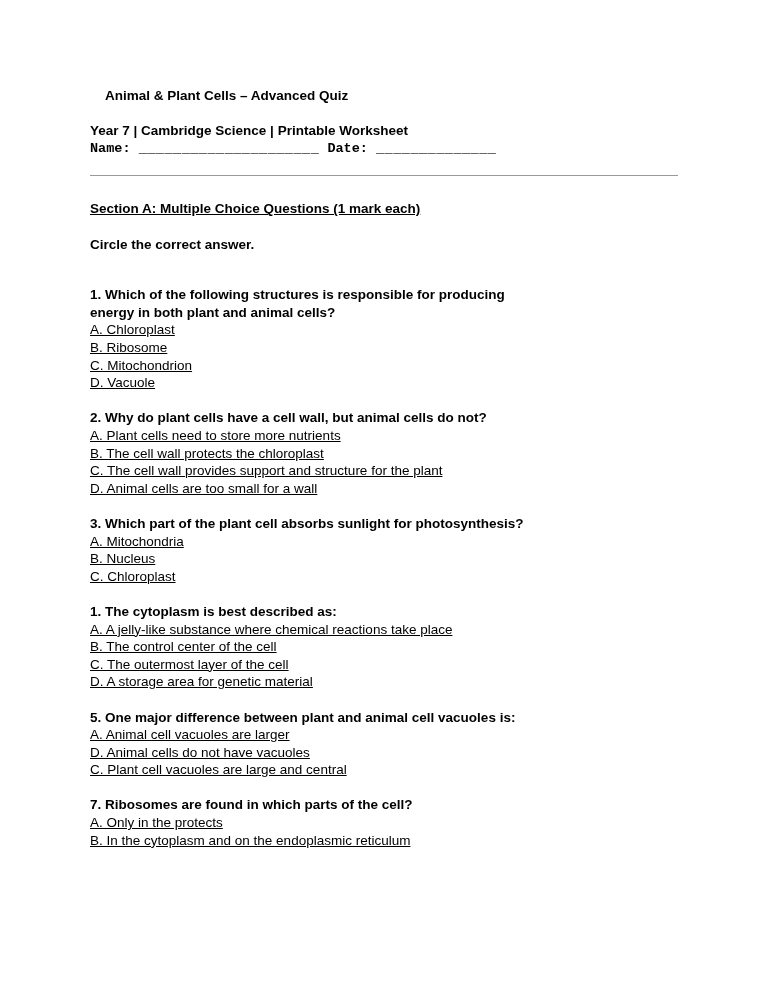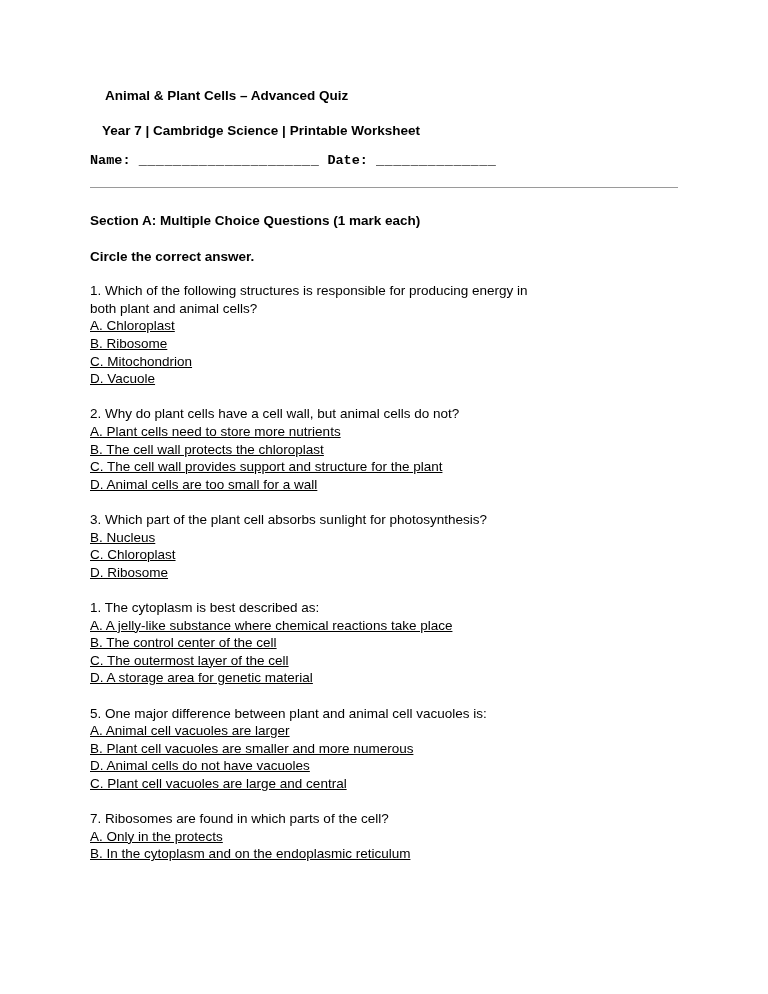--- a/index.html
+++ b/index.html
@@ -21,50 +21,51 @@
     padding: 87px 72px 0 90px;
     font-size: 13.5px;
     line-height: 17.6px;
   }
   .doc-title {
     font-weight: bold;
     margin: 0 0 17.6px 15px;
   }
   .subtitle {
     font-weight: bold;
-    margin: 12px;
+    margin: 0;
   }
   .name-date-line {
     font-weight: bold;
     margin: 0 0 17.6px 0;
     font-family: Liberation Mono, monospace;
   }
   .blank {
     font-weight: bold;
     letter-spacing: 0.5px;
   }
   .rule {
     border: none;
     border-top: 1.5px solid #9a9a9a;
     margin: 17px 0 0 0;
     width: 588px;
   }
   .section-heading {
     font-weight: bold;
     margin: 24.5px 0 17.6px 0;
+    text-decoration: underline;
   }
   .instruction {
     font-weight: bold;
-    margin: 0 0 17px 0;
+    margin: 0 0 33px 0;
   }
   .question {
     margin: 0 0 17.6px 0;
   }
   .q-prompt {
-    font-weight: normal;
+    font-weight: bold;
     margin: 0;
   }
   .q-option {
     margin: 0;
     font-weight: normal;
     text-decoration: underline;
   }
 </style>
 </head>
 <body>
@@ -94,37 +95,36 @@
   <div class="question">
     <p class="q-prompt">2. Why do plant cells have a cell wall, but animal cells do not?</p>
     <p class="q-option">A. Plant cells need to store more nutrients</p>
     <p class="q-option">B. The cell wall protects the chloroplast</p>
     <p class="q-option">C. The cell wall provides support and structure for the plant</p>
     <p class="q-option">D. Animal cells are too small for a wall</p>
   </div>
 
   <div class="question">
     <p class="q-prompt">3. Which part of the plant cell absorbs sunlight for photosynthesis?</p>
+    <p class="q-option">A. Mitochondria</p>
     <p class="q-option">B. Nucleus</p>
     <p class="q-option">C. Chloroplast</p>
-    <p class="q-option">D. Ribosome</p>
   </div>
 
   <div class="question">
     <p class="q-prompt">1. The cytoplasm is best described as:</p>
     <p class="q-option">A. A jelly-like substance where chemical reactions take place</p>
     <p class="q-option">B. The control center of the cell</p>
     <p class="q-option">C. The outermost layer of the cell</p>
     <p class="q-option">D. A storage area for genetic material</p>
   </div>
 
   <div class="question">
     <p class="q-prompt">5. One major difference between plant and animal cell vacuoles is:</p>
     <p class="q-option">A. Animal cell vacuoles are larger</p>
-    <p class="q-option">B. Plant cell vacuoles are smaller and more numerous</p>
     <p class="q-option">D. Animal cells do not have vacuoles</p>
     <p class="q-option">C. Plant cell vacuoles are large and central</p>
   </div>
 
   <div class="question">
     <p class="q-prompt">7. Ribosomes are found in which parts of the cell?</p>
     <p class="q-option">A. Only in the protects</p>
     <p class="q-option">B. In the cytoplasm and on the endoplasmic reticulum</p>
   </div>
 

